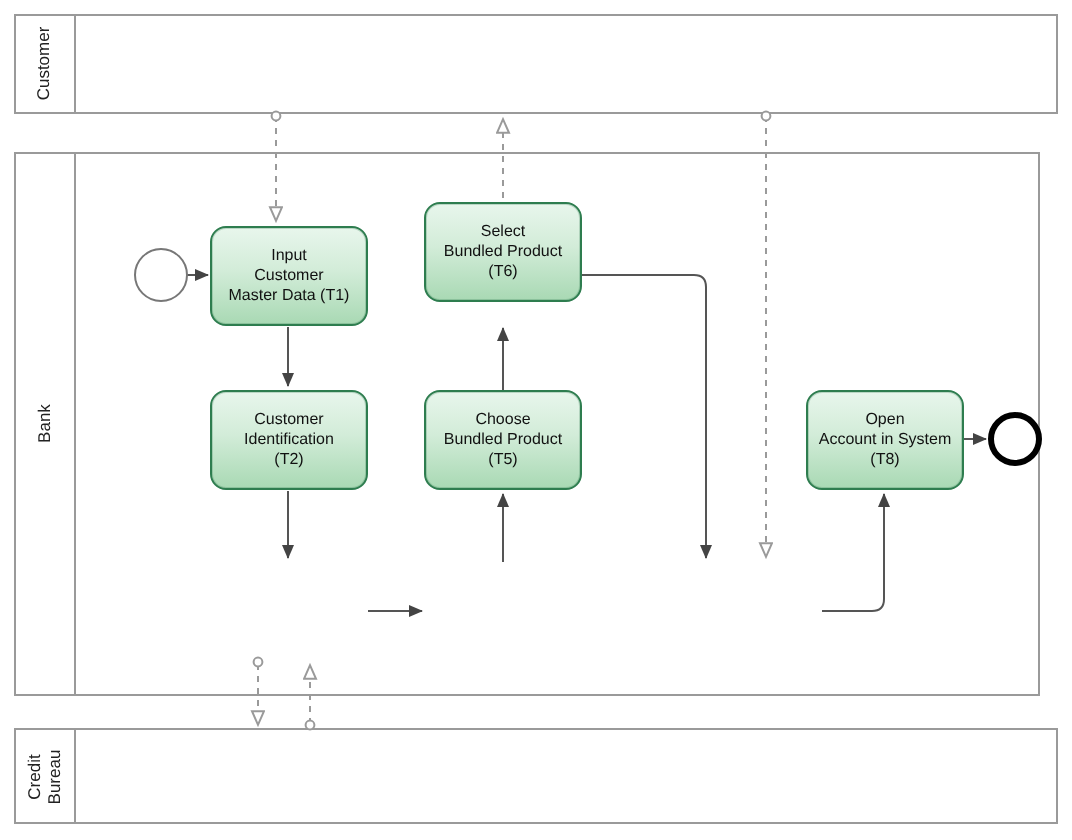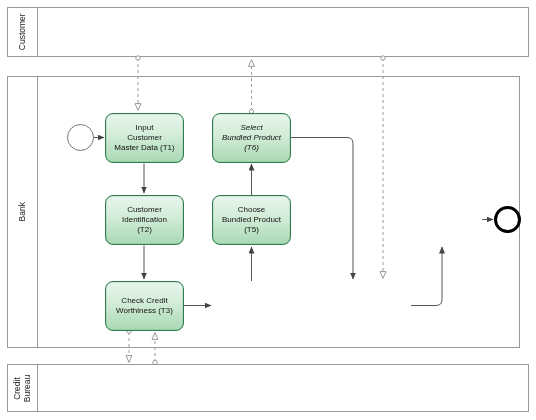--- a/index.html
+++ b/index.html
@@ -129,33 +129,34 @@
 Customer
 Master Data (T1)</span>
   </div>
 
   <div class="task" style="left:105px;top:195px;width:79px;height:50px;">
     <span class="task-label">Customer
 Identification
 (T2)</span>
   </div>
 
-  <div class="task" style="left:105px;top:281px;width:79px;height:50px;">
-    <span class="task-label">Check Credit
-Worthiness (T3)</span>
-  </div>
 
 
   <div class="task" style="left:212px;top:195px;width:79px;height:50px;">
     <span class="task-label">Choose
 Bundled Product
 (T5)</span>
   </div>
 
-  <div class="task" style="left:212px;top:113px;width:79px;height:50px;font-style:italic;">
+  <div class="task" style="left:212px;top:101px;width:79px;height:50px;">
     <span class="task-label">Select
 Bundled Product
 (T6)</span>
   </div>
 
 
+  <div class="task" style="left:403px;top:195px;width:79px;height:50px;">
+    <span class="task-label">Open
+Account in System
+(T8)</span>
+  </div>
 
 </div>
 
 </body></html>

